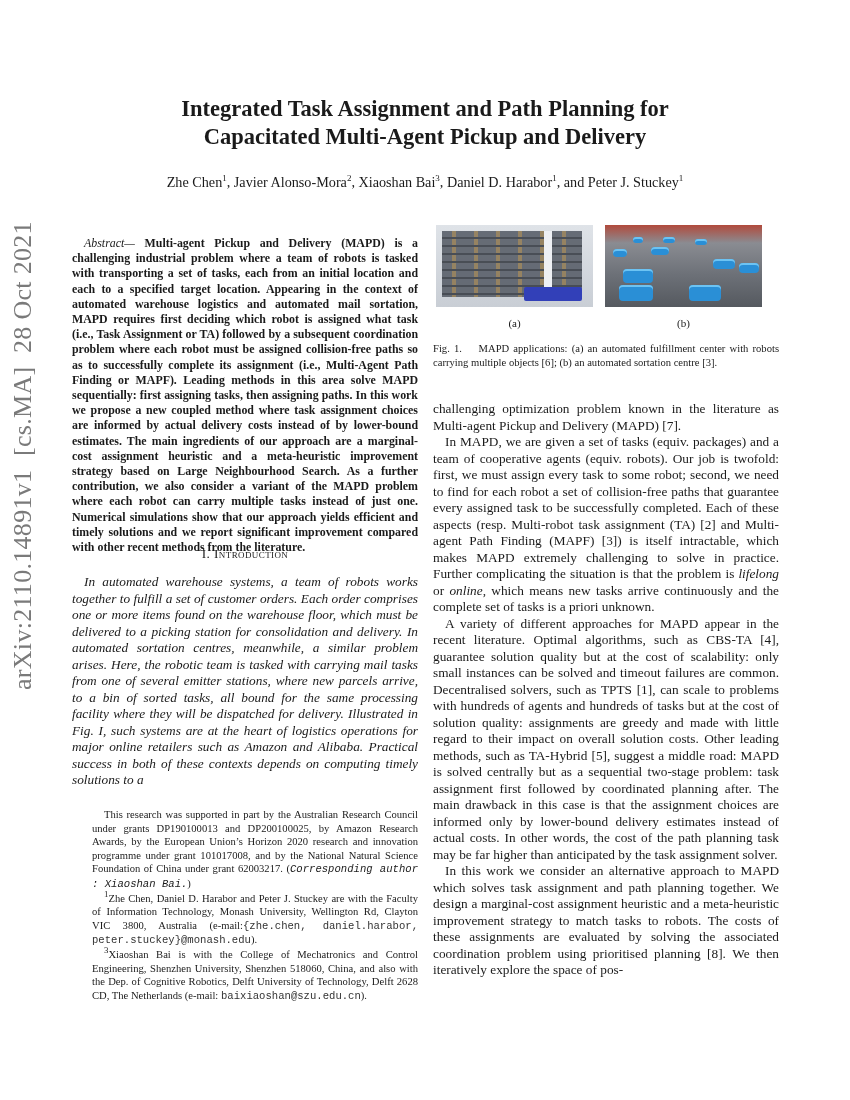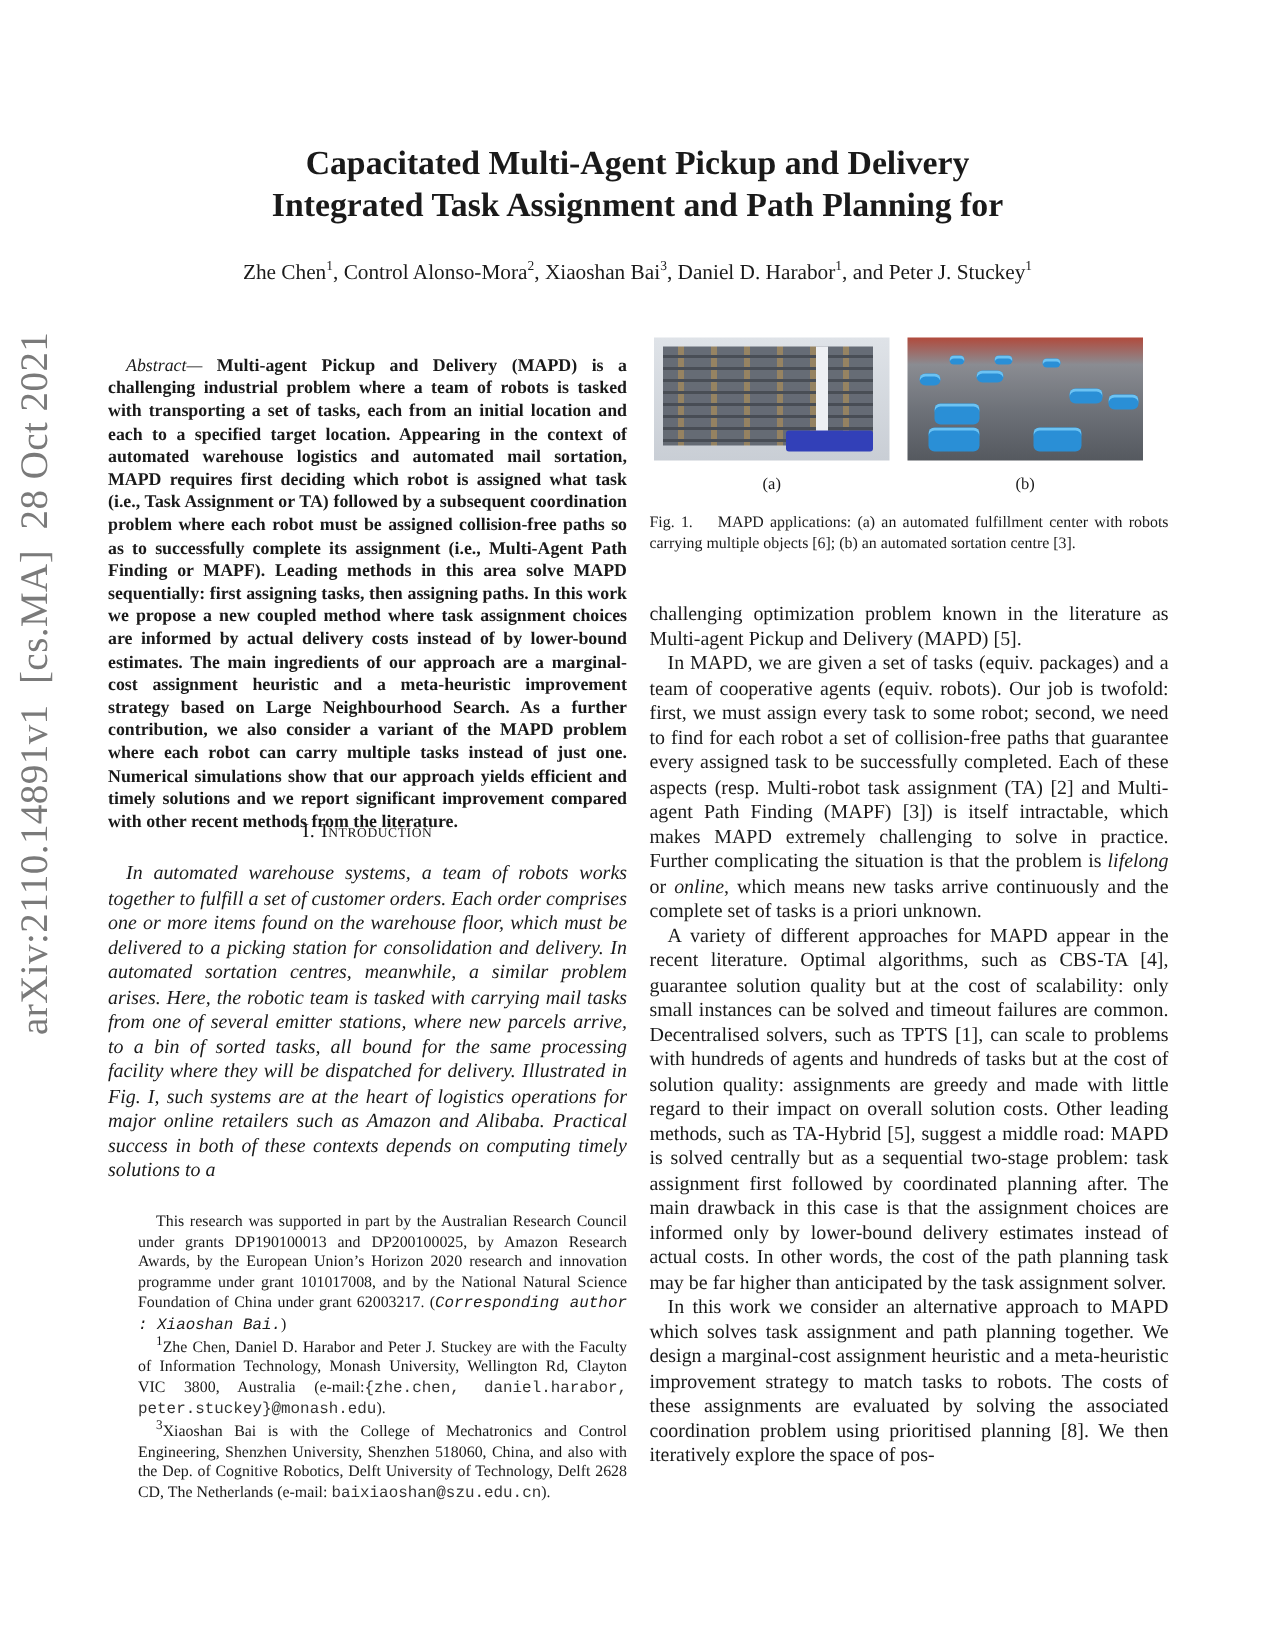--- a/index.html
+++ b/index.html
@@ -84,27 +84,27 @@
       font-size: 10.6px; line-height: 13.6px; text-align: justify;
     }
     .intro-right { top: 401px; }
   </style>
 </head>
 <body>
 
 <div class="side-stamp">arXiv:2110.14891v1  [cs.MA]  28 Oct 2021</div>
 
 <div class="title">
+  <div>Integrated Task Assignment and Path Planning for</div>
   <div>Capacitated Multi-Agent Pickup and Delivery</div>
-  <div>Integrated Task Assignment and Path Planning for</div>
 </div>
 
 <div class="authors">
   <span>Zhe Chen</span><sup>1</sup><span>, </span>
-  <span>Control Alonso-Mora</span><sup>2</sup><span>, </span>
+  <span>Javier Alonso-Mora</span><sup>2</sup><span>, </span>
   <span>Xiaoshan Bai</span><sup>3</sup><span>, </span>
   <span>Daniel D. Harabor</span><sup>1</sup><span>, and </span>
   <span>Peter J. Stuckey</span><sup>1</sup>
 </div>
 
 <div class="col col-left abstract">
   <span class="lead">Abstract</span><span class="lead">— </span><span>Multi-agent Pickup and Delivery (MAPD) is a challenging industrial problem where a team of robots is tasked with transporting a set of tasks, each from an initial location and each to a specified target location. Appearing in the context of automated warehouse logistics and automated mail sortation, MAPD requires first deciding which robot is assigned what task (i.e., Task Assignment or TA) followed by a subsequent coordination problem where each robot must be assigned collision-free paths so as to successfully complete its assignment (i.e., Multi-Agent Path Finding or MAPF). Leading methods in this area solve MAPD sequentially: first assigning tasks, then assigning paths. In this work we propose a new coupled method where task assignment choices are informed by actual delivery costs instead of by lower-bound estimates. The main ingredients of our approach are a marginal-cost assignment heuristic and a meta-heuristic improvement strategy based on Large Neighbourhood Search. As a further contribution, we also consider a variant of the MAPD problem where each robot can carry multiple tasks instead of just one. Numerical simulations show that our approach yields efficient and timely solutions and we report significant improvement compared with other recent methods from the literature.</span>
 </div>
 
 <div class="section-head">
@@ -140,17 +140,17 @@
     <div class="bot" style="left:28px;top:12px;width:10px;height:6px;"></div>
   </div>
   <div class="fig-label a">(a)</div>
   <div class="fig-label b">(b)</div>
   <div class="caption">
     <span>Fig. 1.</span>&nbsp;&nbsp;&nbsp;&nbsp;<span>MAPD applications: (a) an automated fulfillment center with robots carrying multiple objects [6]; (b) an automated sortation centre [3].</span>
   </div>
 </div>
 
 <div class="col col-right intro-right">
-  <p style="text-indent:0">challenging optimization problem known in the literature as Multi-agent Pickup and Delivery (MAPD) [5].</p>
+  <p style="text-indent:0">challenging optimization problem known in the literature as Multi-agent Pickup and Delivery (MAPD) [7].</p>
   <p><span>In MAPD, we are given a set of tasks (equiv. packages) and a team of cooperative agents (equiv. robots). Our job is twofold: first, we must assign every task to some robot; second, we need to find for each robot a set of collision-free paths that guarantee every assigned task to be successfully completed. Each of these aspects (resp. Multi-robot task assignment (TA) [2] and Multi-agent Path Finding (MAPF) [3]) is itself intractable, which makes MAPD extremely challenging to solve in practice. Further complicating the situation is that the problem is </span><em>lifelong</em><span> or </span><em>online</em><span>, which means new tasks arrive continuously and the complete set of tasks is a priori unknown.</span></p>
   <p>A variety of different approaches for MAPD appear in the recent literature. Optimal algorithms, such as CBS-TA [4], guarantee solution quality but at the cost of scalability: only small instances can be solved and timeout failures are common. Decentralised solvers, such as TPTS [1], can scale to problems with hundreds of agents and hundreds of tasks but at the cost of solution quality: assignments are greedy and made with little regard to their impact on overall solution costs. Other leading methods, such as TA-Hybrid [5], suggest a middle road: MAPD is solved centrally but as a sequential two-stage problem: task assignment first followed by coordinated planning after. The main drawback in this case is that the assignment choices are informed only by lower-bound delivery estimates instead of actual costs. In other words, the cost of the path planning task may be far higher than anticipated by the task assignment solver.</p>
   <p>In this work we consider an alternative approach to MAPD which solves task assignment and path planning together. We design a marginal-cost assignment heuristic and a meta-heuristic improvement strategy to match tasks to robots. The costs of these assignments are evaluated by solving the associated coordination problem using prioritised planning [8]. We then iteratively explore the space of pos-</p>
 </div>
 
 </body></html>

